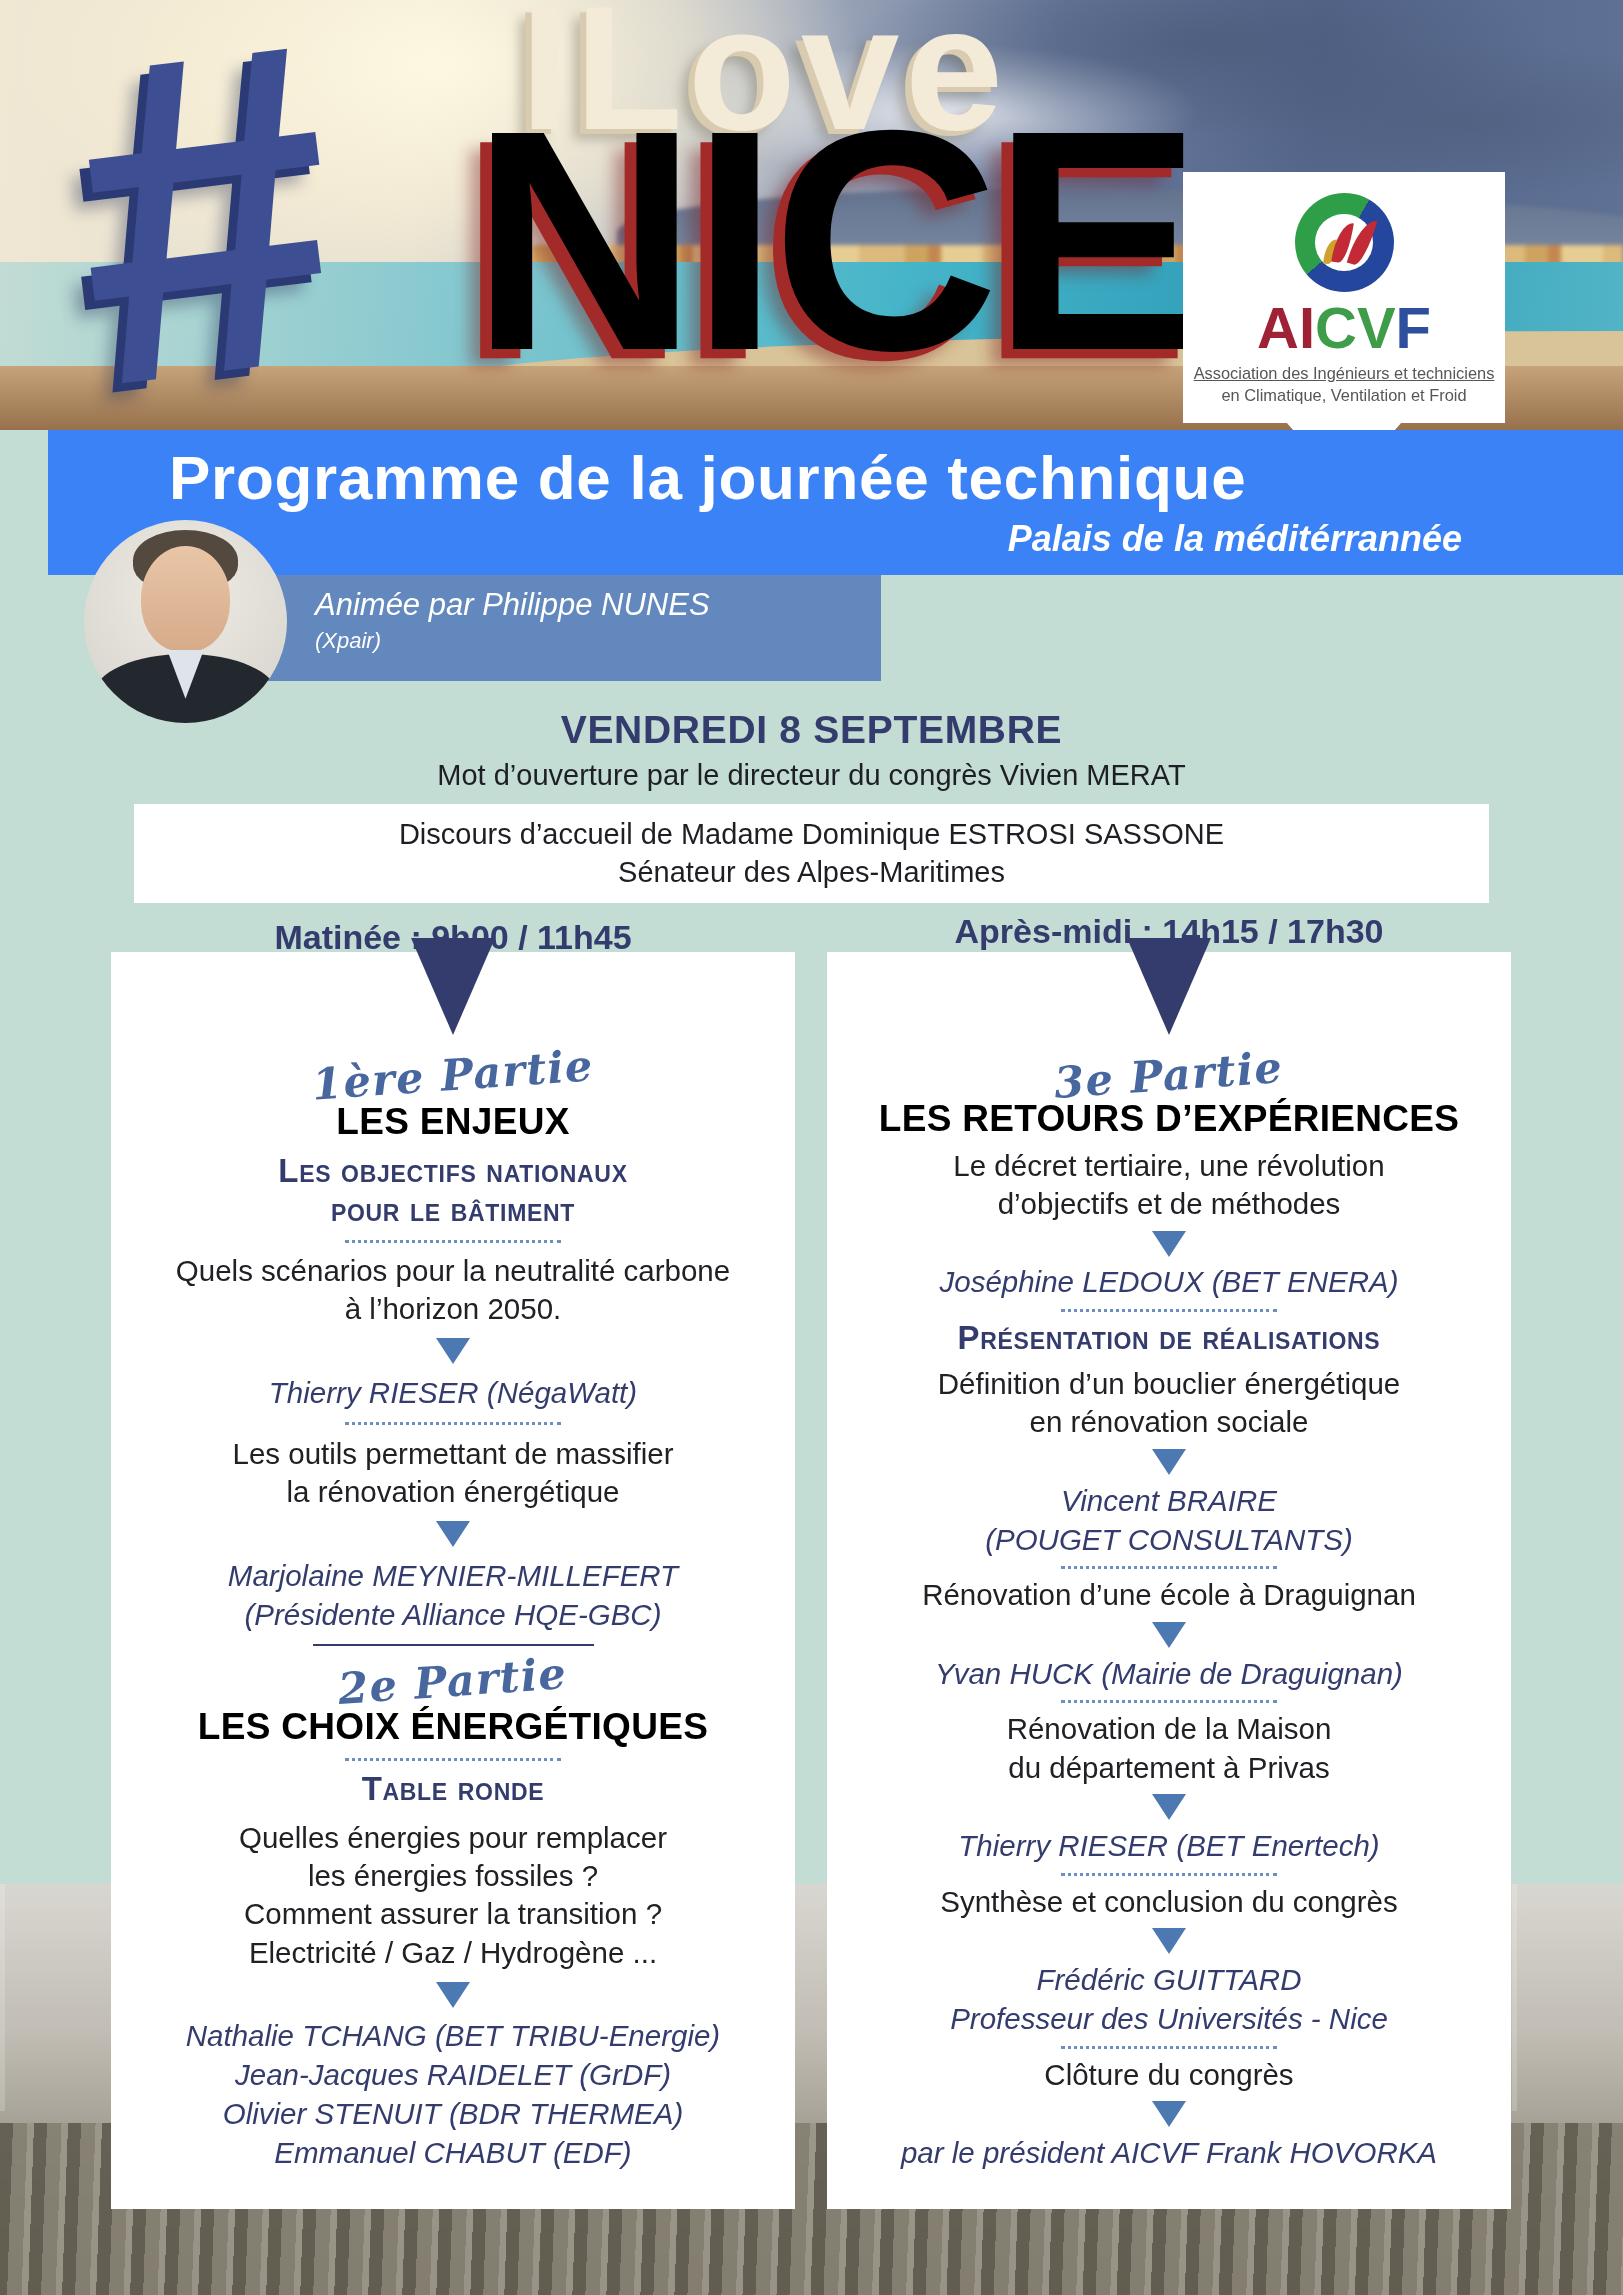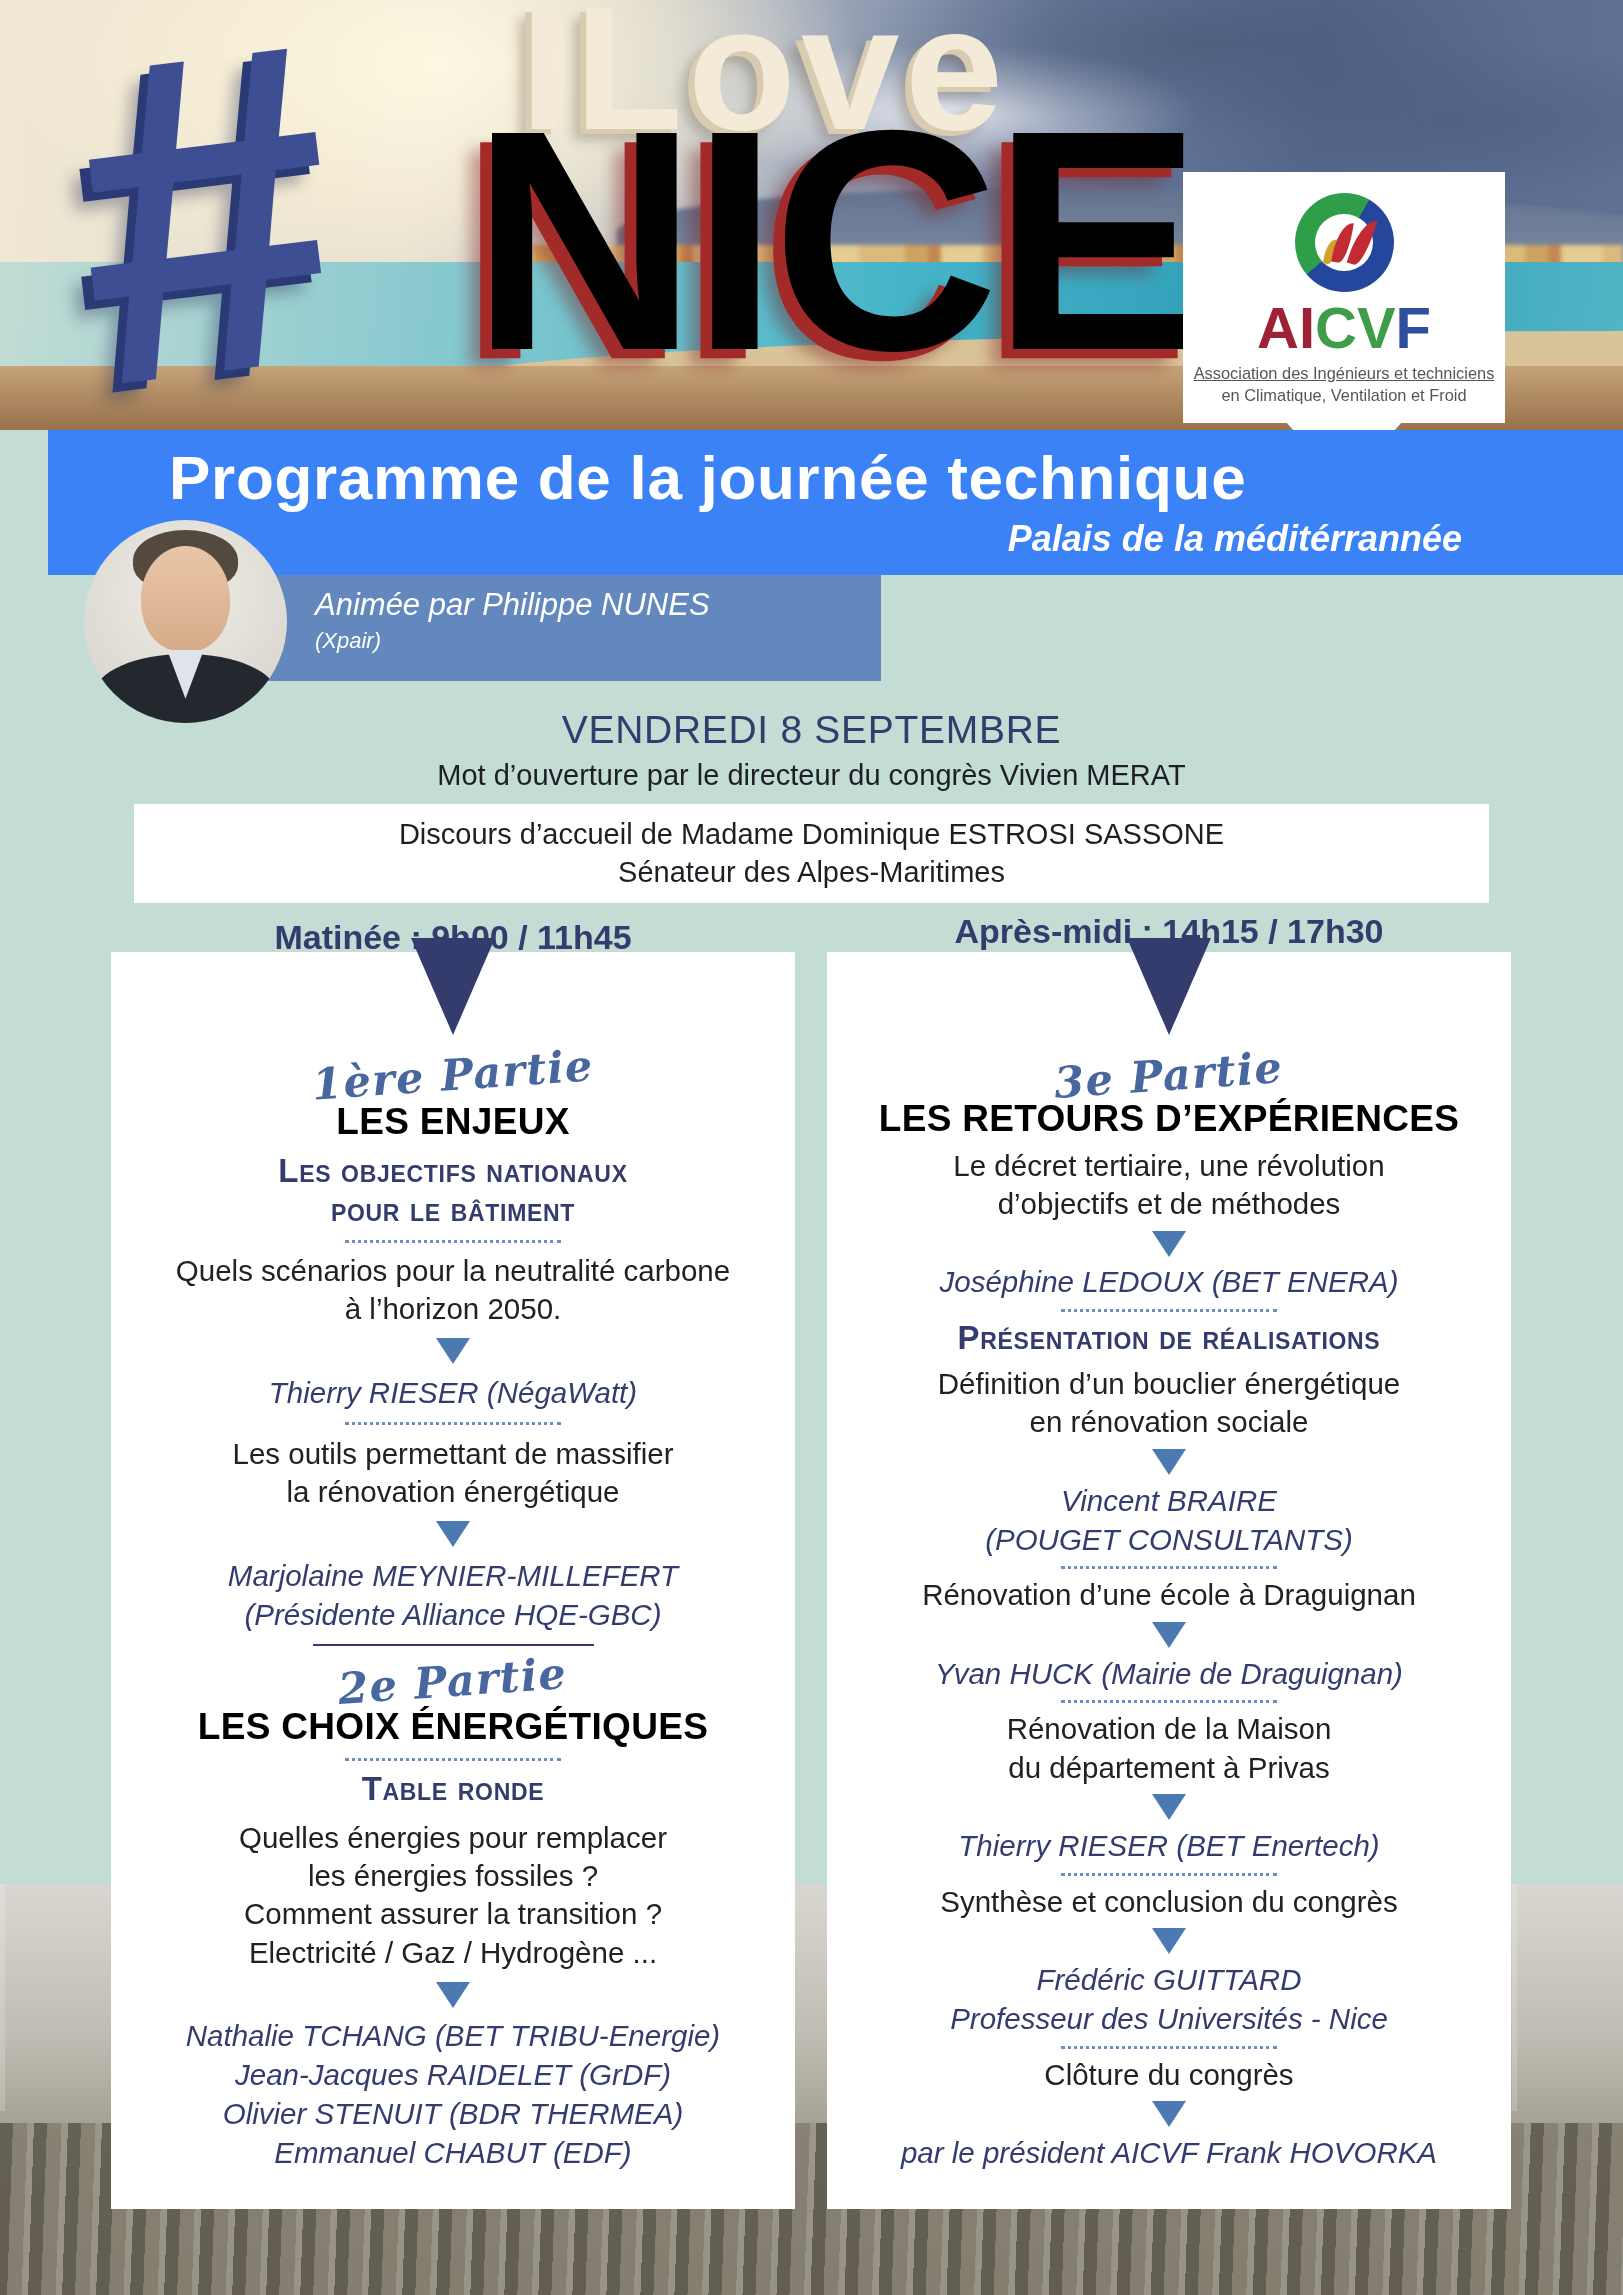--- a/index.html
+++ b/index.html
@@ -45,21 +45,21 @@
   .host-box{position:absolute;left:264px;top:575px;width:617px;height:106px;background:#6288bd;color:#fff;z-index:3;padding-left:51px;box-sizing:border-box;}
   .host-name{margin-top:11.8px;font-size:31px;font-style:italic;}
   .host-org{margin-top:5.2px;font-size:22px;font-style:italic;}
   .avatar{position:absolute;left:84px;top:520px;width:203px;height:203px;border-radius:50%;background:radial-gradient(circle at 50% 35%,#efece6,#dcd9d2 70%,#c9c6bf);z-index:6;overflow:hidden;}
   .av-hair{position:absolute;left:24%;top:5%;width:52%;height:30%;background:#54493f;border-radius:50% 50% 42% 42%;}
   .av-face{position:absolute;left:28%;top:13%;width:44%;height:52%;background:linear-gradient(#e9c6a8,#d6ab89);border-radius:50% 50% 46% 46%;}
   .av-suit{position:absolute;left:5%;top:66%;width:90%;height:40%;background:#23272e;border-radius:50% 50% 0 0;}
   .av-shirt{position:absolute;left:41%;top:64%;width:18%;height:24%;background:#dfe4ea;clip-path:polygon(0 0,100% 0,50% 100%);}
 
   
-  .date-title{position:absolute;left:0;top:708px;width:1623px;text-align:center;font-size:39px;font-weight:normal;color:#333c6d;letter-spacing:0.7px;z-index:2;}
+  .date-title{position:absolute;left:0;top:708px;width:1623px;text-align:center;font-size:39px;font-weight:bold;color:#333c6d;letter-spacing:0.7px;z-index:2;}
   .opening{position:absolute;left:0;top:759px;width:1623px;text-align:center;font-size:29px;color:#1e1f24;z-index:2;}
   .welcome-band{position:absolute;left:134px;top:804px;width:1355px;height:99px;background:#ffffff;display:flex;flex-direction:column;justify-content:center;gap:5.2px;text-align:center;z-index:2;}
   .welcome-line{font-size:29px;color:#1e1f24;}
 
   
   .col-header{position:absolute;top:912px;width:684px;text-align:center;font-size:34px;font-weight:bold;color:#333c6d;z-index:3;}
   .col-header.left{left:111px;margin-top:6px;}
   .col-header.right{left:827px;}
 
   

